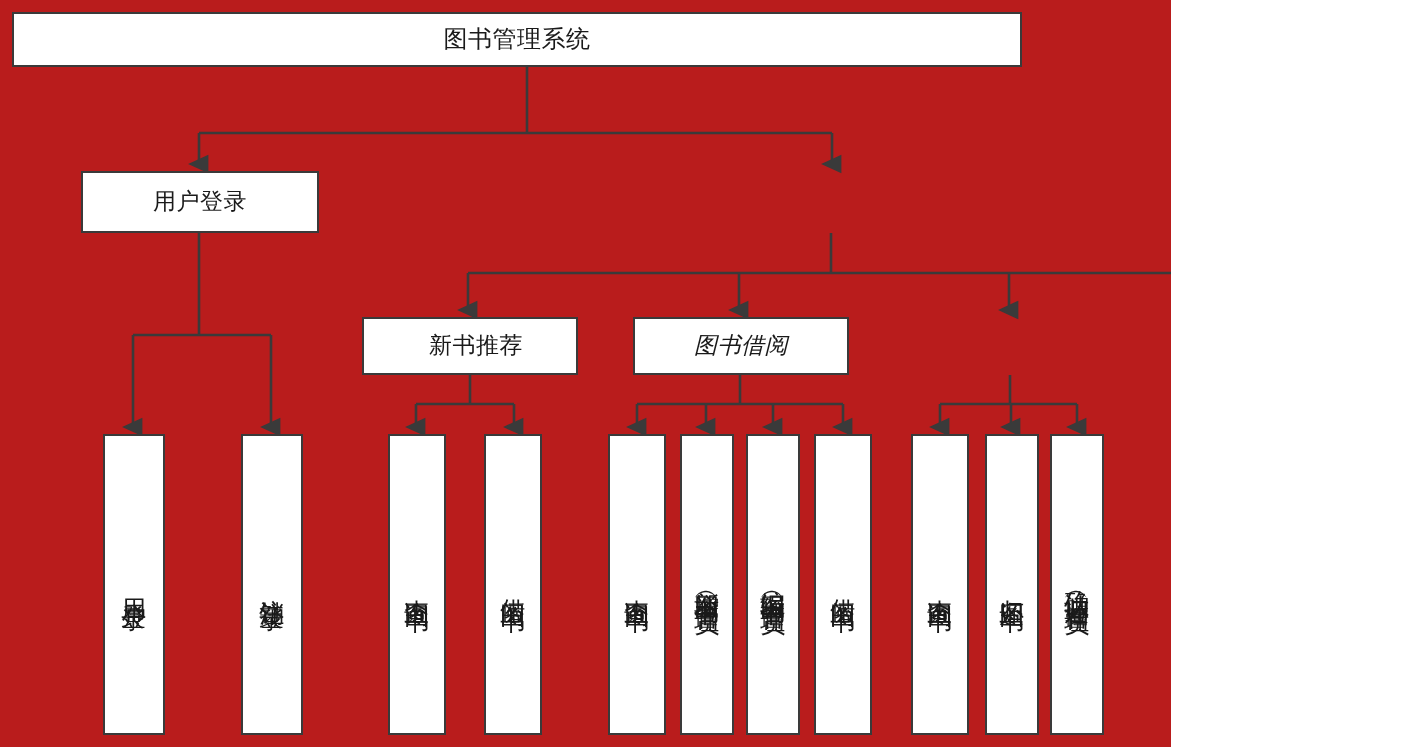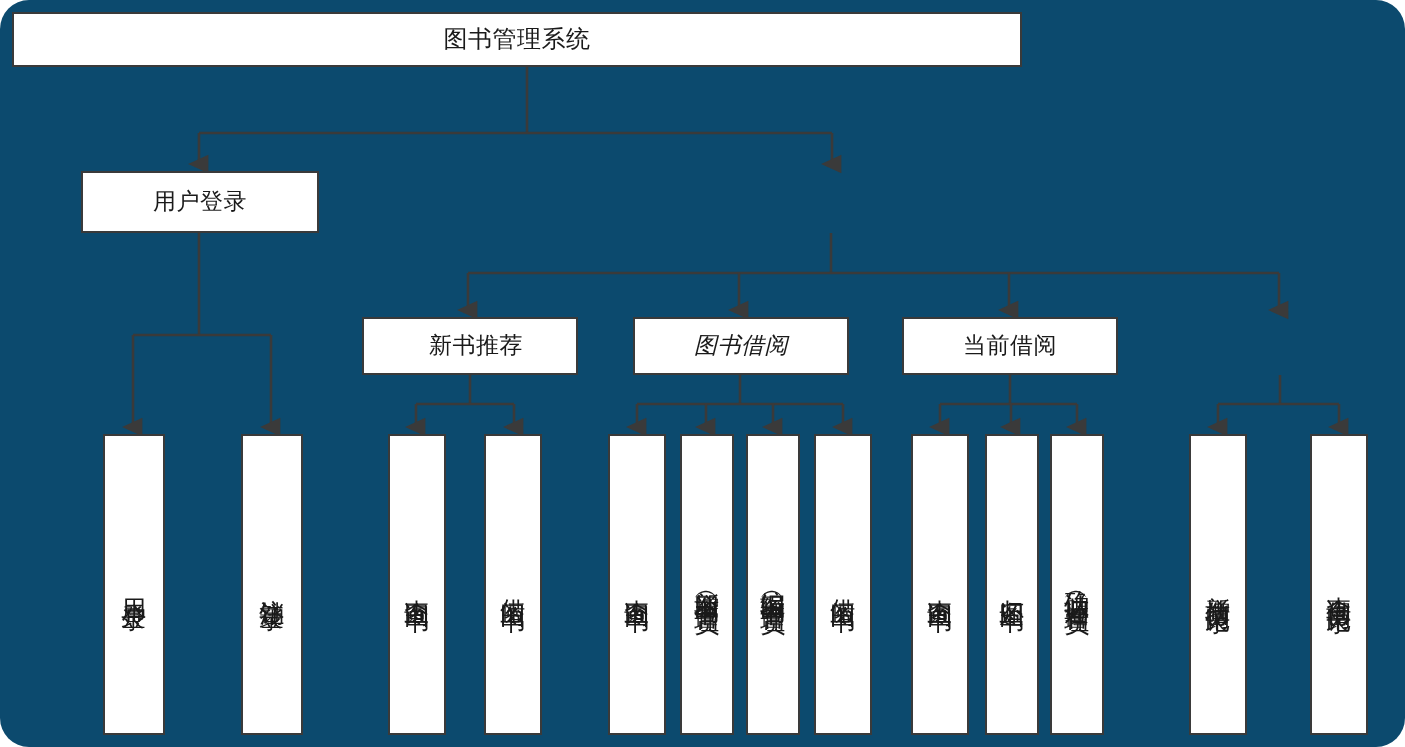--- a/index.html
+++ b/index.html
@@ -5,25 +5,24 @@
   html, body {
     margin: 0;
     padding: 0;
     background: #ffffff;
   }
   body {
     font-family: "Liberation Sans", "DejaVu Sans", sans-serif;
   }
   #canvas {
     position: relative;
-    width: 1405px;
+    width: 1171px;
     height: 747px;
-    background: #0c4a6e;
+    background: #b91c1c;
     overflow: hidden;
-    border-radius: 29px;
   }
   svg#edges {
     position: absolute;
     left: 0;
     top: 0;
     width: 1405px;
     height: 747px;
   }
   .node {
     position: absolute;
@@ -130,23 +129,20 @@
   <div class="node horiz" style="left: 81px; top: 171px; width: 238px; height: 62px;">
     <span class="label">用户登录</span>
   </div>
 
   <div class="node horiz" style="left: 362px; top: 317px; width: 216px; height: 58px; padding-left: 12px;">
     <span class="label">新书推荐</span>
   </div>
   <div class="node horiz" style="left: 633px; top: 317px; width: 216px; height: 58px; font-style: italic;">
     <span class="label">图书借阅</span>
   </div>
-  <div class="node horiz" style="left: 902px; top: 317px; width: 216px; height: 58px;">
-    <span class="label">当前借阅</span>
-  </div>
 
   <div class="node vert" style="left: 103px; top: 434px; width: 62px; height: 301px;">
     <span class="label">用户登录</span>
   </div>
   <div class="node vert" style="left: 241px; top: 434px; width: 62px; height: 301px;">
     <span class="label">注销登录</span>
   </div>
   <div class="node vert" style="left: 388px; top: 434px; width: 58px; height: 301px;">
     <span class="label">查询图书</span>
   </div>

